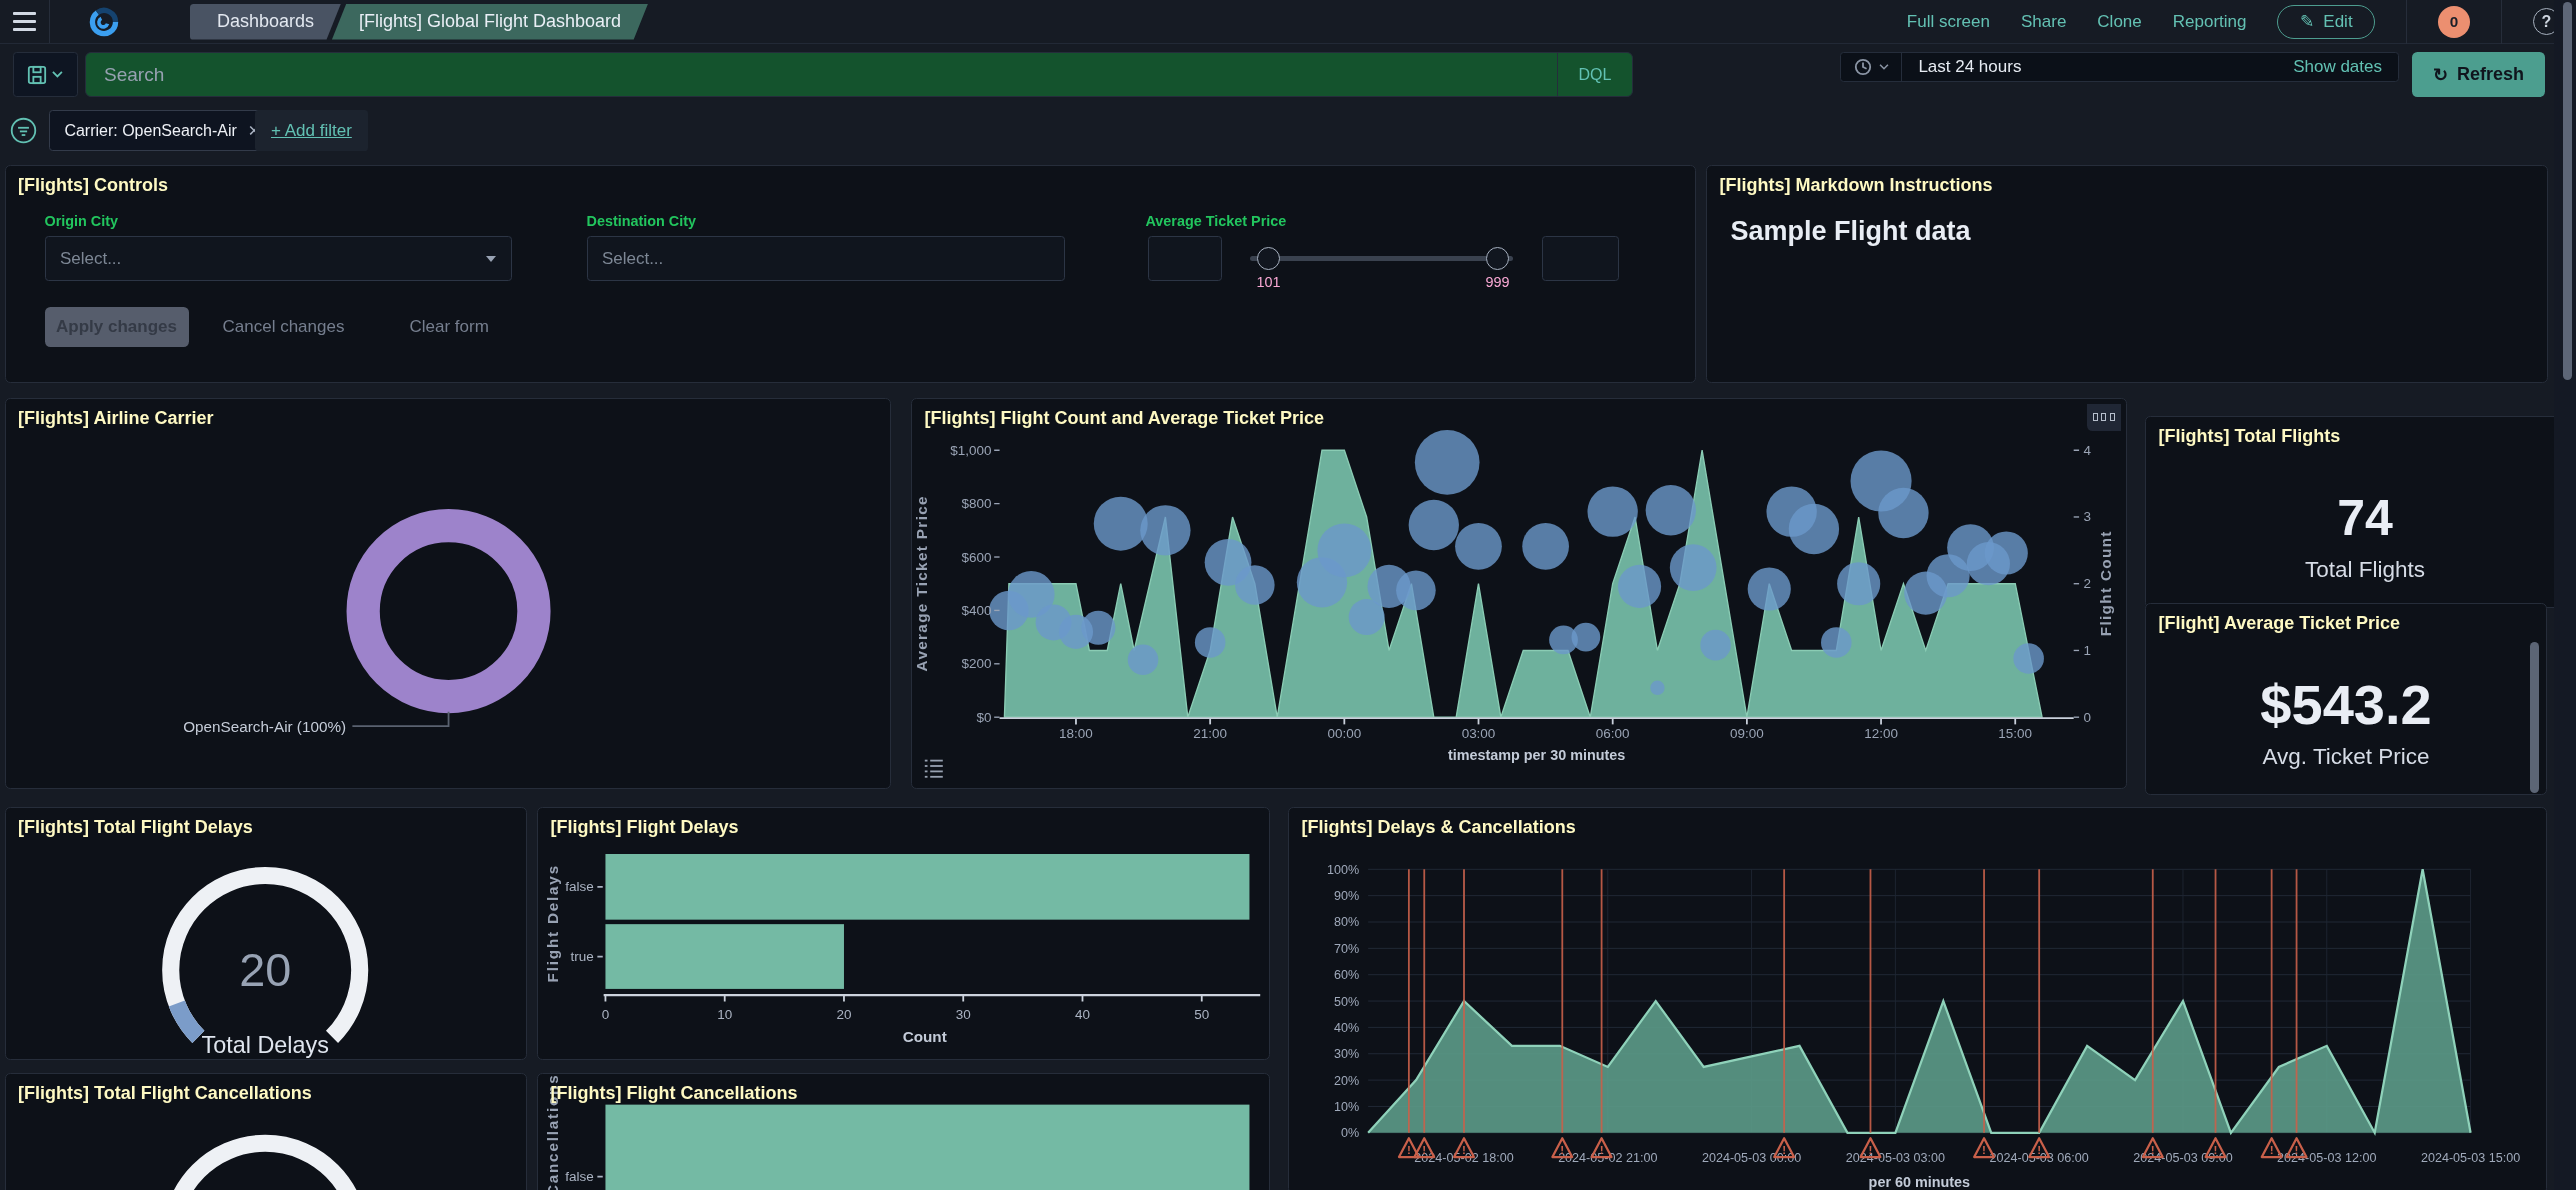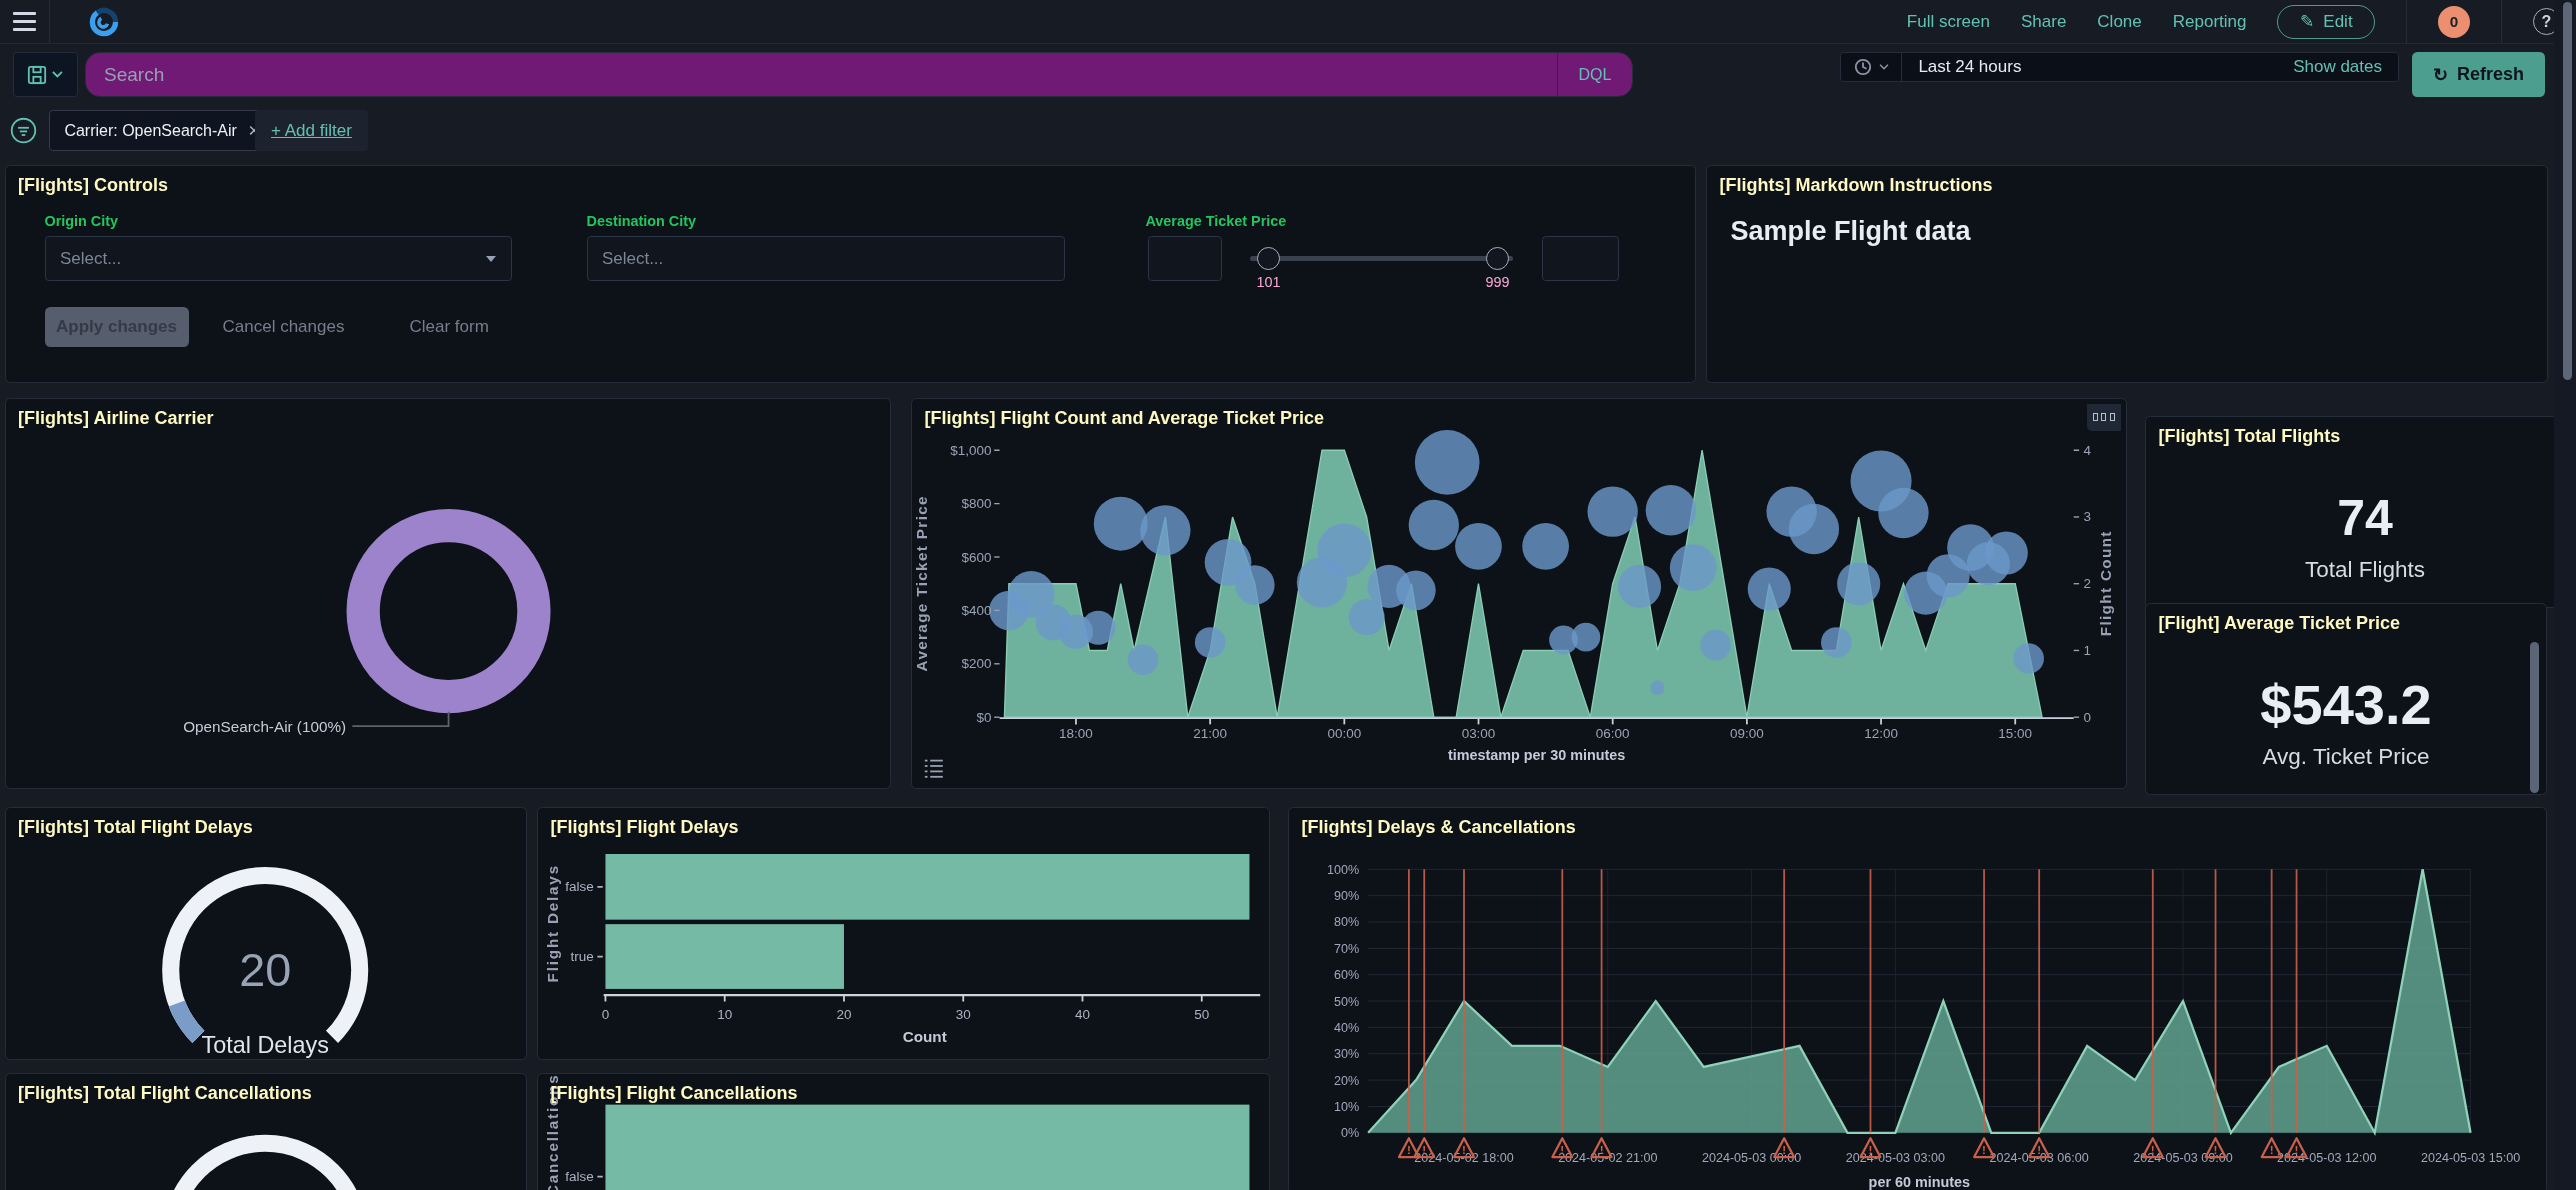--- a/index.html
+++ b/index.html
@@ -27,22 +27,22 @@
             font-family:inherit;}
   .nav-sep{width:0.9px;height:44px;background:#262d3a;}
   .avatar{width:32px;height:32px;border-radius:50%;background:#ec8f70;color:#1a1f28;font-weight:700;
           font-size:15.3px;display:flex;align-items:center;justify-content:center;cursor:pointer;}
   .help{width:27px;height:27px;border-radius:50%;border:1.8px solid #a7b1bf;background:none;color:#cfd6e0;
         font-size:16px;font-weight:700;display:flex;align-items:center;justify-content:center;cursor:pointer;}
   
   .save-ctl{position:absolute;left:12.6px;top:52px;width:65px;height:45px;background:#0e1522;
             border:0.9px solid #252d3b;border-radius:3.6px;display:flex;align-items:center;
             justify-content:center;gap:5.4px;cursor:pointer;box-sizing:border-box;}
-  .search-box{position:absolute;left:85px;top:52px;width:1548px;height:45px;background:#701a75;
-              border:0.9px solid #252d3b;border-radius:15px;display:flex;align-items:center;box-sizing:border-box;}
+  .search-box{position:absolute;left:85px;top:52px;width:1548px;height:45px;background:#14532d;
+              border:0.9px solid #252d3b;border-radius:6px;display:flex;align-items:center;box-sizing:border-box;}
   .search-box input{flex:1;background:transparent;border:none;outline:none;color:#dfe5ef;
                     font-size:19px;padding:0 18px;font-family:inherit;}
   .search-box input::placeholder{color:#97a1b1;}
   .dql{width:74px;height:100%;border-left:0.9px solid #252d3b;display:flex;align-items:center;
        justify-content:center;color:#62c1b3;font-size:16px;cursor:pointer;}
   .timebox{position:absolute;left:1840px;top:52px;width:559px;height:30px;background:#0b1018;
            border:0.9px solid #252d3b;border-radius:3.6px;display:flex;align-items:center;box-sizing:border-box;}
   .time-ctl{display:flex;align-items:center;gap:7.2px;padding:0 12.6px;height:100%;
             border-right:0.9px solid #252d3b;cursor:pointer;}
   .time-value{font-size:17px;color:#e6ebf2;margin-left:16px;}
@@ -110,20 +110,24 @@
           <span></span>
           <span></span>
         </button>
       <div class="divider-v"></div>
       <div class="logo-wrap">
         <svg width="32" height="32" viewBox="0 0 36 36">
           <path d="M31 18 A 13 13 0 1 1 10.5 7.4" fill="none" stroke="#3b9ff0" stroke-width="6"></path>
           <path d="M10.5 7.4 A 13 13 0 0 1 31 18" fill="none" stroke="#15436f" stroke-width="6"></path>
           <path d="M22 20 A 5 5 0 1 1 15 14" fill="none" stroke="#3b9ff0" stroke-width="4"></path>
         </svg>
+      </div>
+      <div class="crumbs">
+        <div class="crumb first">Dashboards</div>
+        <div class="crumb active">[Flights] Global Flight Dashboard</div>
       </div>
     </div>
     <div class="nav-right">
       <a class="nav-link">Full screen</a>
       <a class="nav-link">Share</a>
       <a class="nav-link">Clone</a>
       <a class="nav-link">Reporting</a>
       <button class="edit-btn">
         <span>✎</span>
         <span>Edit</span>

